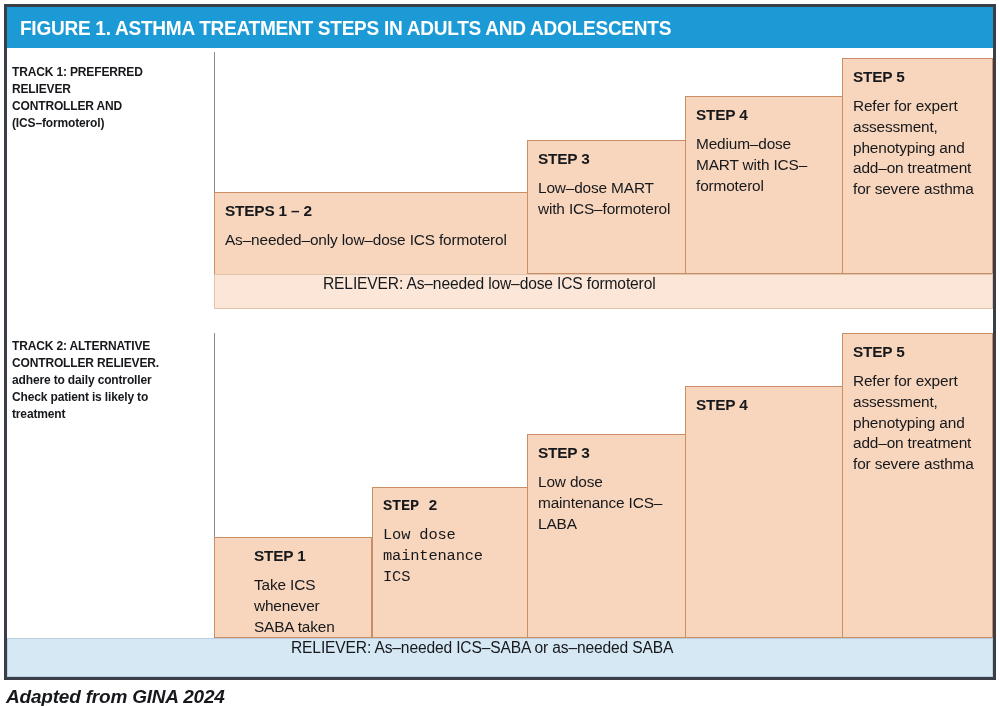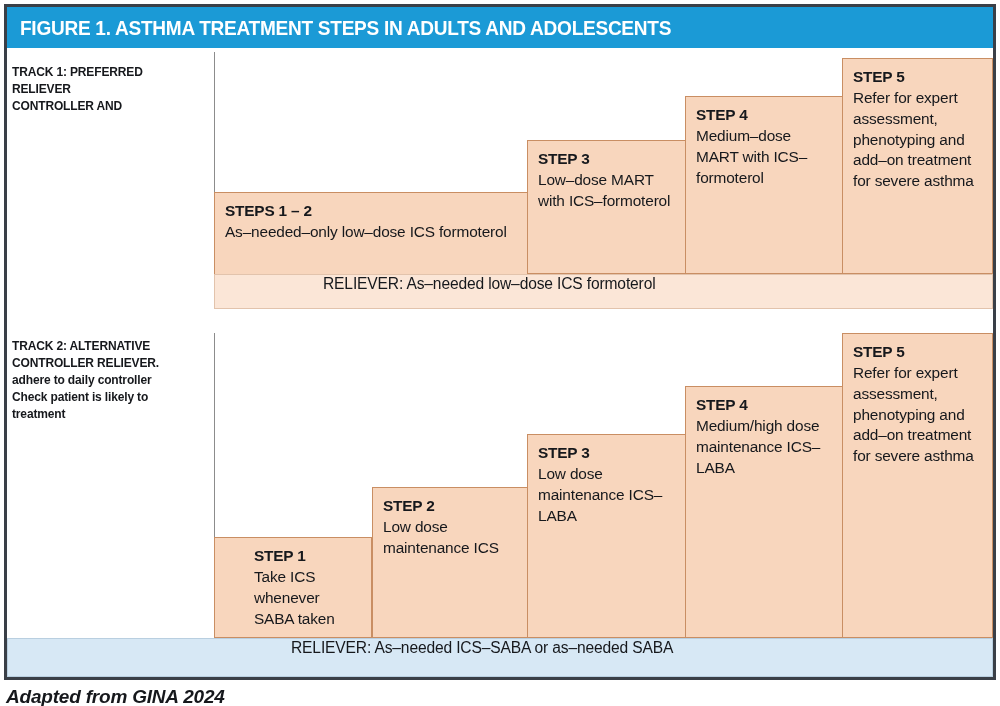--- a/index.html
+++ b/index.html
@@ -101,21 +101,21 @@
     letter-spacing: -0.2px;
     line-height: 1.32;
     white-space: nowrap;
   }
   .step-body {
     font-size: 15.4px;
     font-weight: normal;
     color: #16181c;
     line-height: 1.34;
     letter-spacing: -0.15px;
-    margin-top: 1px;
+    margin-top: 9px;
   }
 
   
   .reliever-bar {
     position: absolute;
     box-sizing: border-box;
     display: flex;
     align-items: flex-start;
   }
   .reliever-text {
@@ -166,20 +166,21 @@
     <div class="header-title">FIGURE 1. ASTHMA TREATMENT STEPS IN ADULTS AND ADOLESCENTS</div>
   </div>
 
   <div class="track-panel" id="track1-panel"></div>
   <div class="track-divider" id="track1-divider"></div>
 
   <div class="track-label" id="track1-label">
     <div>TRACK 1: PREFERRED</div>
     <div>RELIEVER</div>
     <div>CONTROLLER AND</div>
+    <div>(ICS–formoterol)</div>
   </div>
 
   <div class="step-box" style="left:214px; top:192px; width:315px; height:90px;">
     <div class="step-title">STEPS 1 – 2</div>
     <div class="step-body">As–needed–only low–dose ICS formoterol</div>
   </div>
 
   <div class="step-box" style="left:527px; top:140px; width:160px; height:134px;">
     <div class="step-title">STEP 3</div>
     <div class="step-body">Low–dose MART with ICS–formoterol</div>
@@ -208,33 +209,32 @@
     <div>adhere to daily controller</div>
     <div>Check patient is likely to</div>
     <div>treatment</div>
   </div>
 
   <div class="step-box" style="left:214px; top:537px; width:158px; height:101px;padding-left:39px;">
     <div class="step-title">STEP 1</div>
     <div class="step-body">Take ICS whenever SABA taken</div>
   </div>
 
-  <div class="step-box" style="left:372px; top:487px; width:157px; height:151px;">
+  <div class="step-box" style="left:372px; top:487px; width:157px; height:151px;font-family:Liberation Mono, monospace;">
     <div class="step-title">STEP 2</div>
     <div class="step-body">Low dose maintenance ICS</div>
   </div>
 
   <div class="step-box" style="left:527px; top:434px; width:160px; height:204px;">
     <div class="step-title">STEP 3</div>
     <div class="step-body">Low dose maintenance ICS–LABA</div>
   </div>
 
   <div class="step-box" style="left:685px; top:386px; width:159px; height:252px;">
     <div class="step-title">STEP 4</div>
-    <div class="step-body">Medium/high dose maintenance ICS–LABA</div>
   </div>
 
   <div class="step-box" style="left:842px; top:333px; width:151px; height:305px;">
     <div class="step-title">STEP 5</div>
     <div class="step-body">Refer for expert assessment, phenotyping and add–on treatment for severe asthma</div>
   </div>
 
   <div class="reliever-bar" id="reliever2">
     <span class="reliever-text">RELIEVER: As–needed ICS–SABA or as–needed SABA</span>
   </div>

